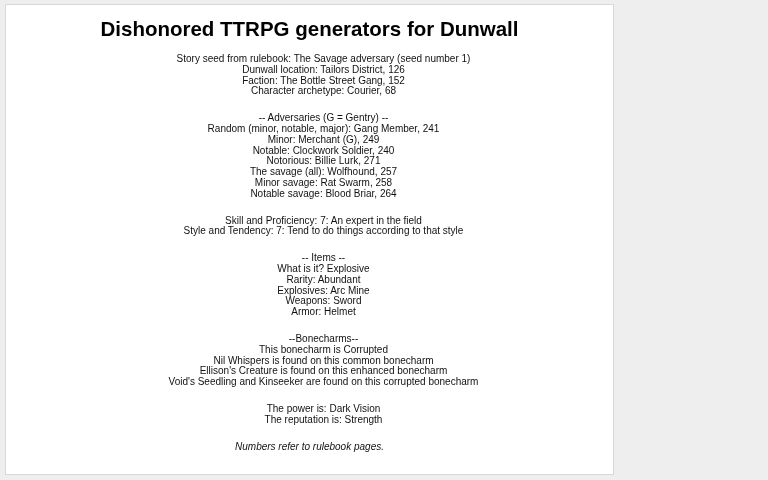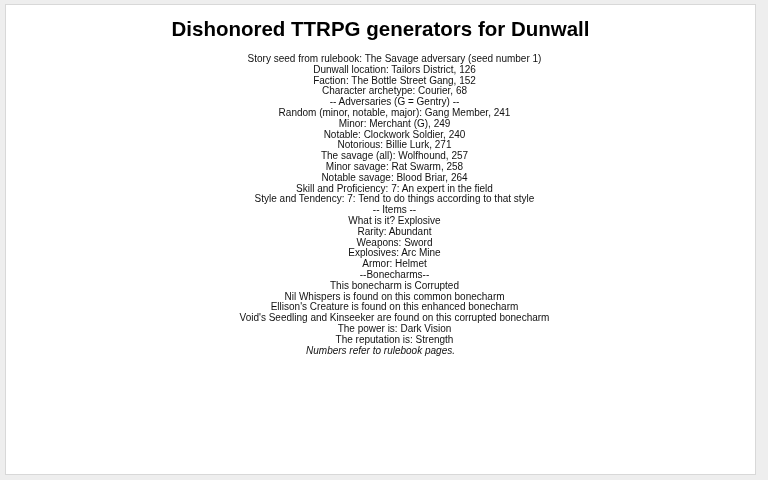--- a/index.html
+++ b/index.html
@@ -3,32 +3,32 @@
 <meta charset="utf-8">
 <style>
   html, body { margin: 0; padding: 0; }
   body {
     width: 768px; height: 480px; overflow: hidden;
     background: #eeeeee;
     font-family: "Liberation Sans", sans-serif;
     color: #111;
   }
   .panel {
-    position: absolute; left: 5px; top: 4px; width: 751px; height: 471px;
+    position: absolute; left: 5px; top: 4px; width: 609px; height: 471px;
     background: #ffffff;
     border: 1px solid #d8d8d8;
     box-sizing: border-box;
     text-align: center;
     overflow: hidden;
   }
   h1 {
     font-size: 20.5px; font-weight: bold; margin: 12px 0 0 0; line-height: 24px;
     color: #000;
   }
-  .block { margin-top: 0; font-size: 10px; line-height: 10.8px; }
+  .block { margin-top: 16px; font-size: 10px; line-height: 10.8px; }
   .block.first { margin-top: 13px; }
   .line { display: block; white-space: nowrap; padding-left: 28px; }
   .note { font-style: italic; }
 </style>
 </head>
 <body>
 
 <div class="panel">
   <h1>Dishonored TTRPG generators for Dunwall</h1>
 
@@ -52,22 +52,22 @@
 
   <div class="block">
     <span class="line">Skill and Proficiency: 7: An expert in the field</span>
     <span class="line">Style and Tendency: 7: Tend to do things according to that style</span>
   </div>
 
   <div class="block">
     <span class="line">-- Items --</span>
     <span class="line">What is it? Explosive</span>
     <span class="line">Rarity: Abundant</span>
+    <span class="line">Explosives: Arc Mine</span>
     <span class="line">Weapons: Sword</span>
-    <span class="line">Explosives: Arc Mine</span>
     <span class="line">Armor: Helmet</span>
   </div>
 
   <div class="block">
     <span class="line">--Bonecharms--</span>
     <span class="line">This bonecharm is Corrupted</span>
     <span class="line">Nil Whispers is found on this common bonecharm</span>
     <span class="line">Ellison's Creature is found on this enhanced bonecharm</span>
     <span class="line">Void's Seedling and Kinseeker are found on this corrupted bonecharm</span>
   </div>

